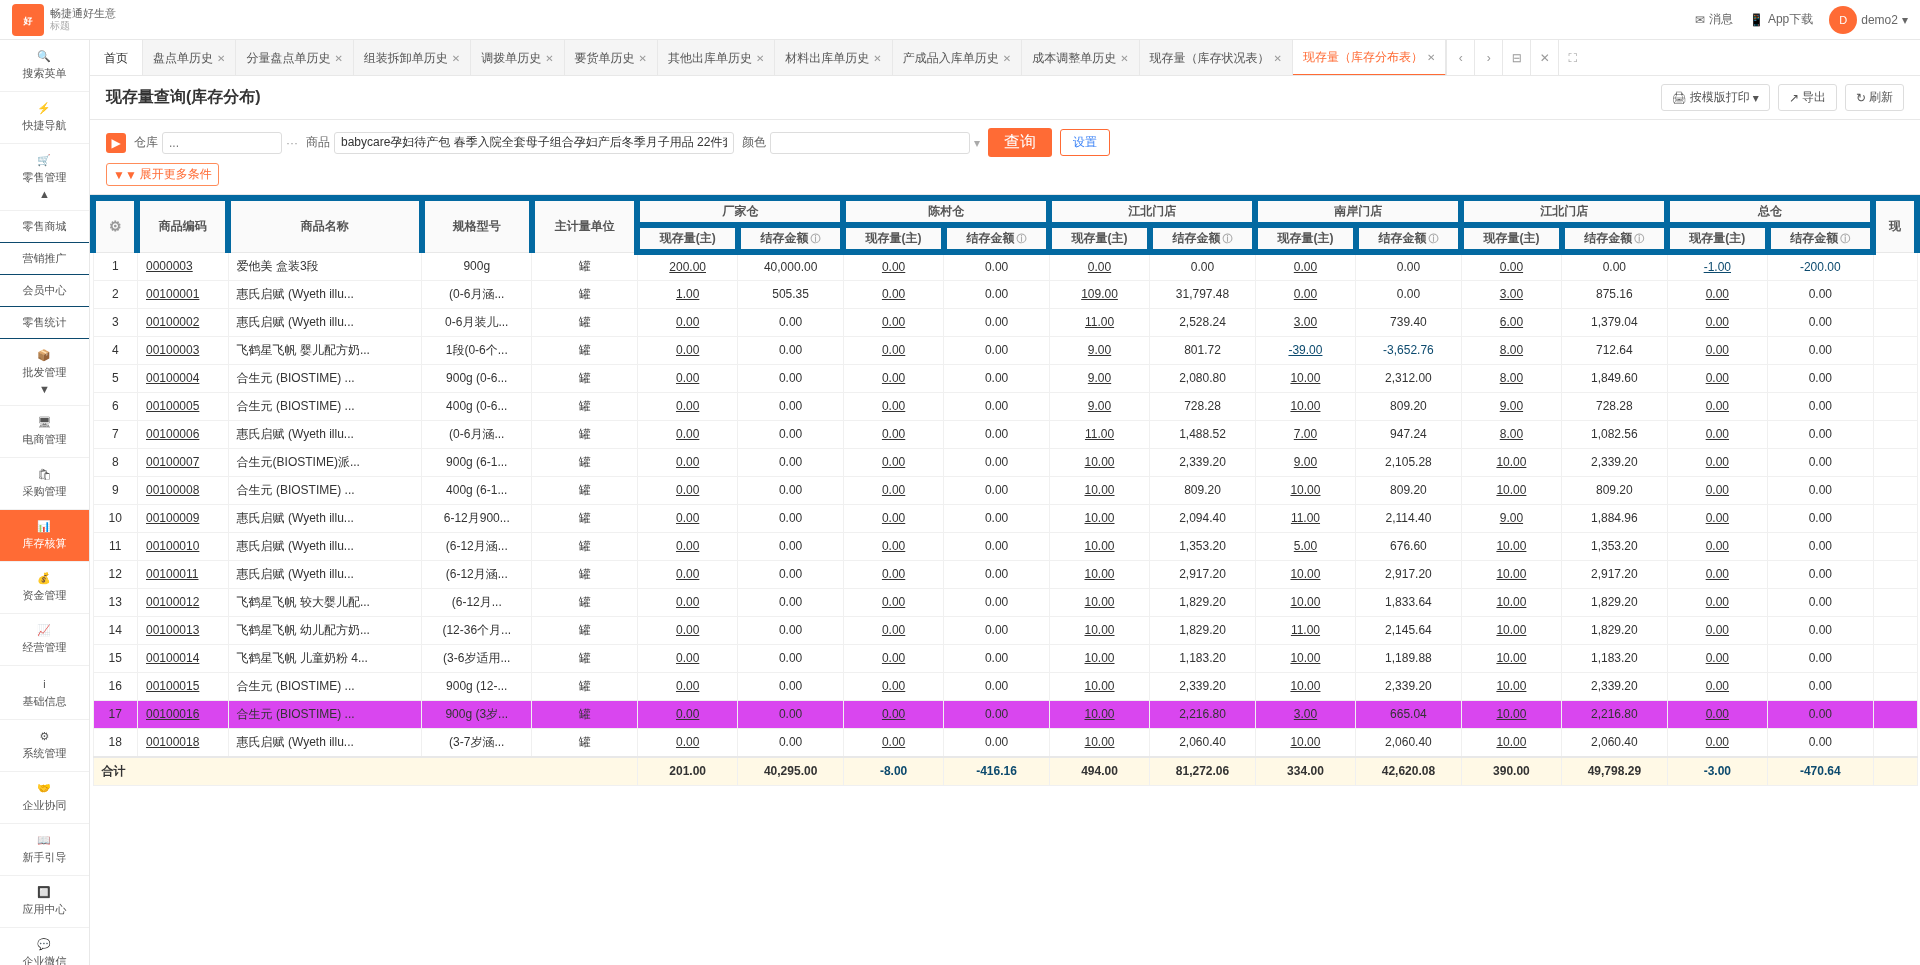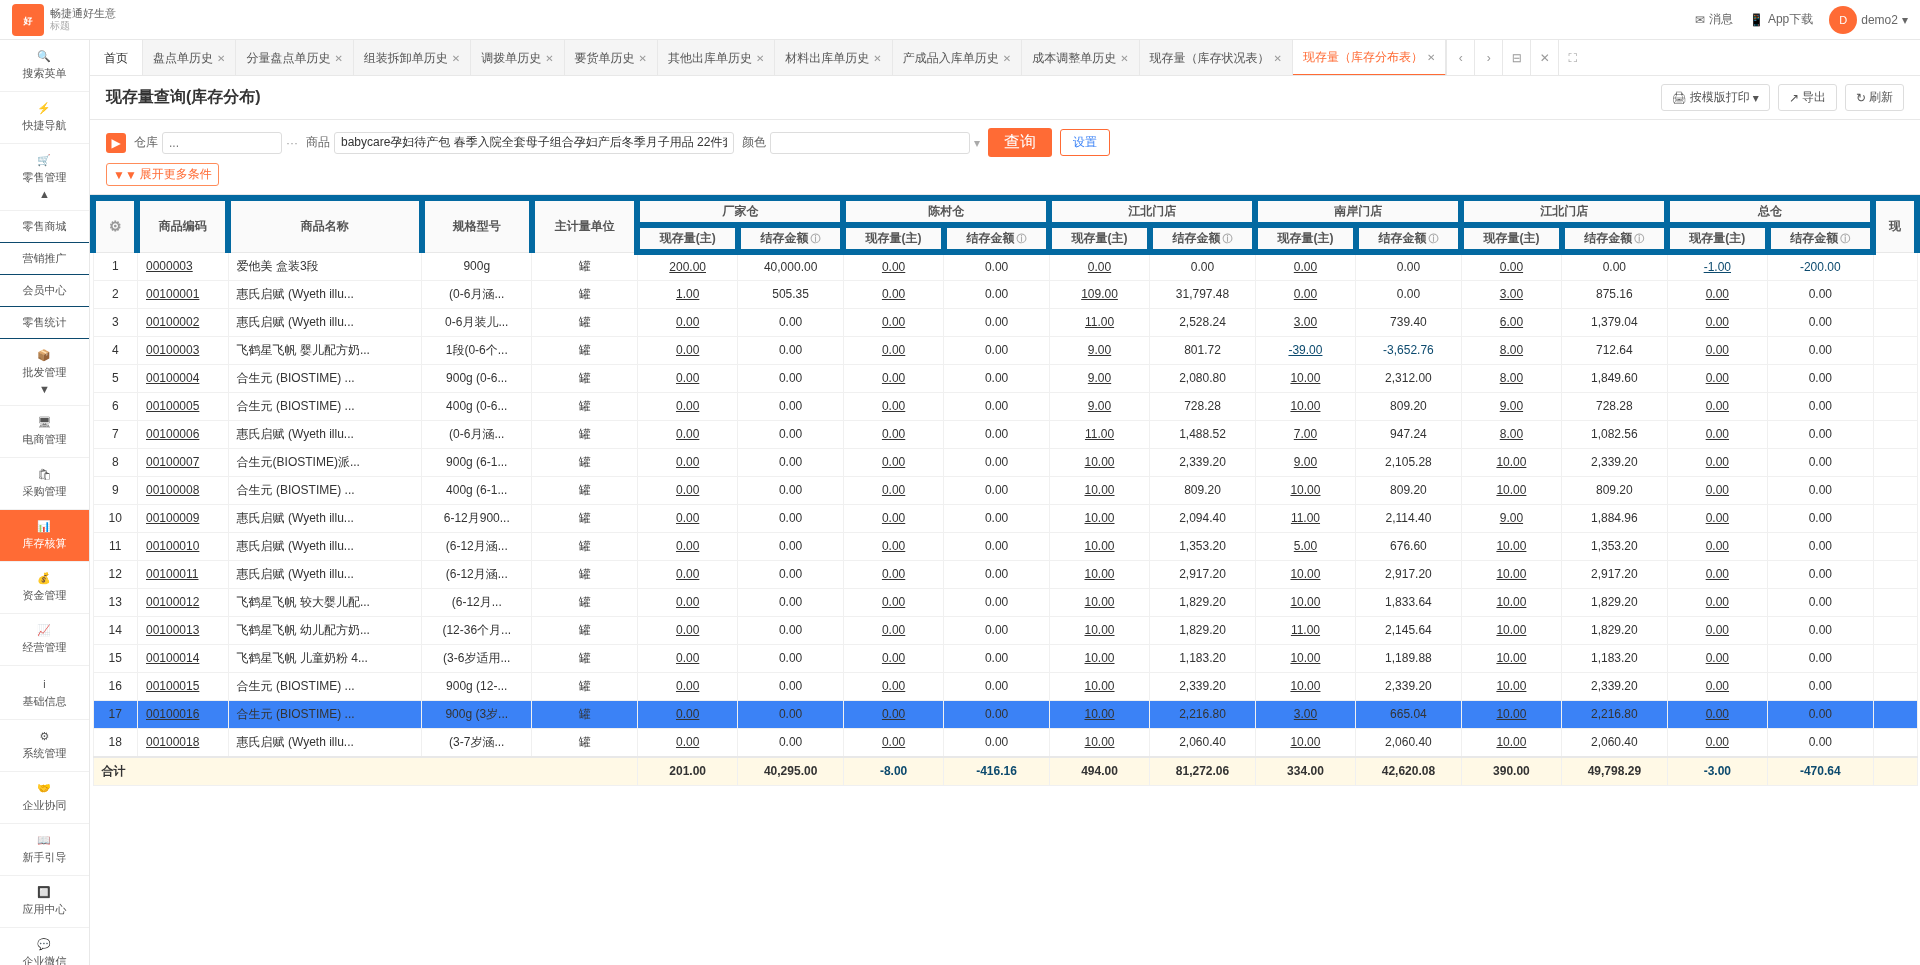--- a/index.html
+++ b/index.html
@@ -643,21 +643,21 @@
       <td class="td-num">10.00</td>
       <td>2,339.20</td>
       <td class="td-num">10.00</td>
       <td class="">2,339.20</td>
       <td class="td-num">10.00</td>
       <td>2,339.20</td>
       <td class="td-num">0.00</td>
       <td class="">0.00</td>
       <td></td>
     </tr>
-              <tr style="background: #3b82f6;">
+              <tr style="background: #d946ef;">
       <td>17</td>
       <td class="td-num td-left">00100016</td>
       <td class="td-left">合生元 (BIOSTIME) ...</td>
       <td>900g (3岁...</td>
       <td>罐</td>
       <td class="td-num">0.00</td>
       <td>0.00</td>
       <td class="td-num">0.00</td>
       <td>0.00</td>
       <td class="td-num">10.00</td>

